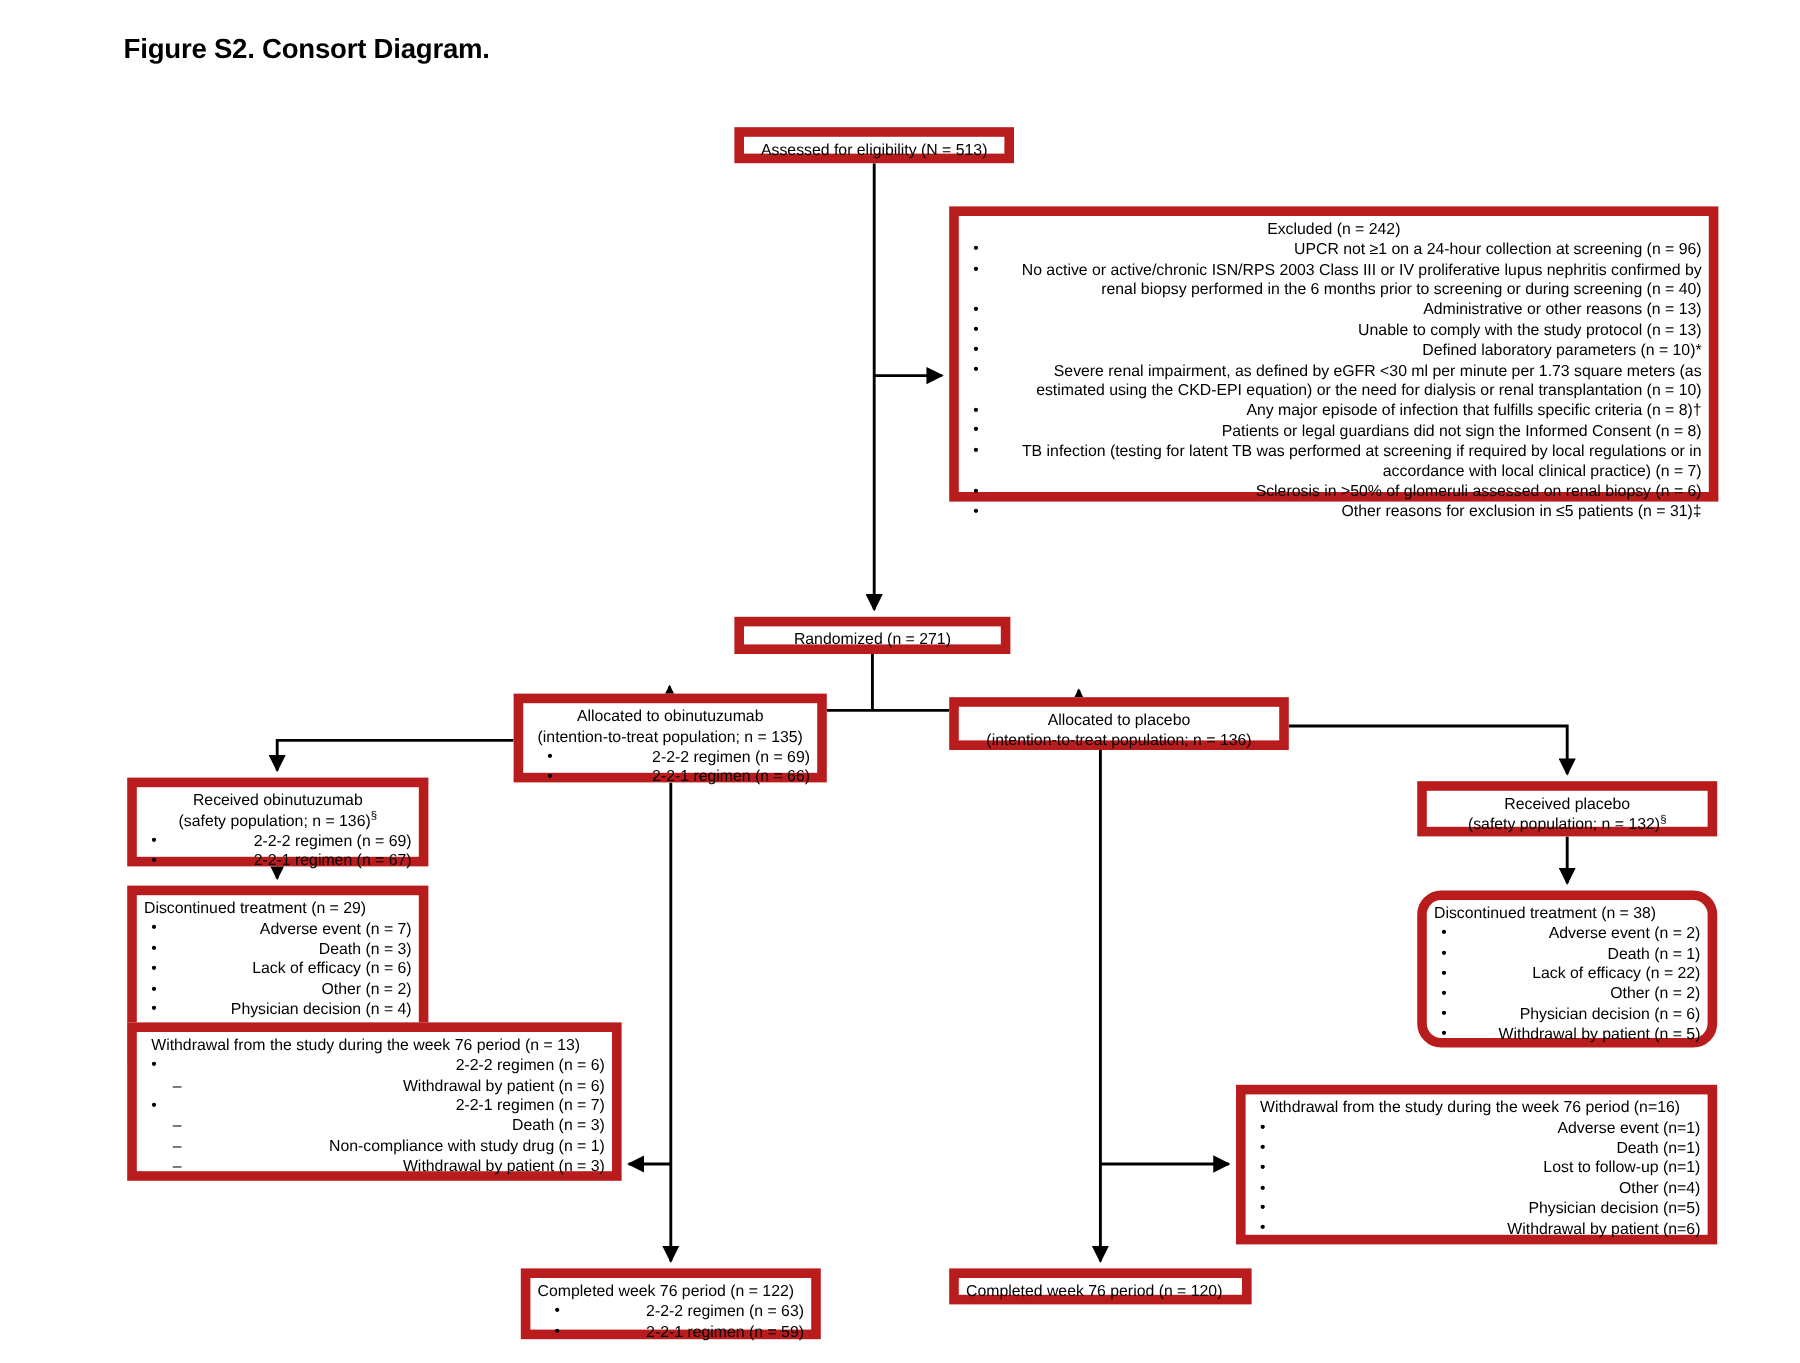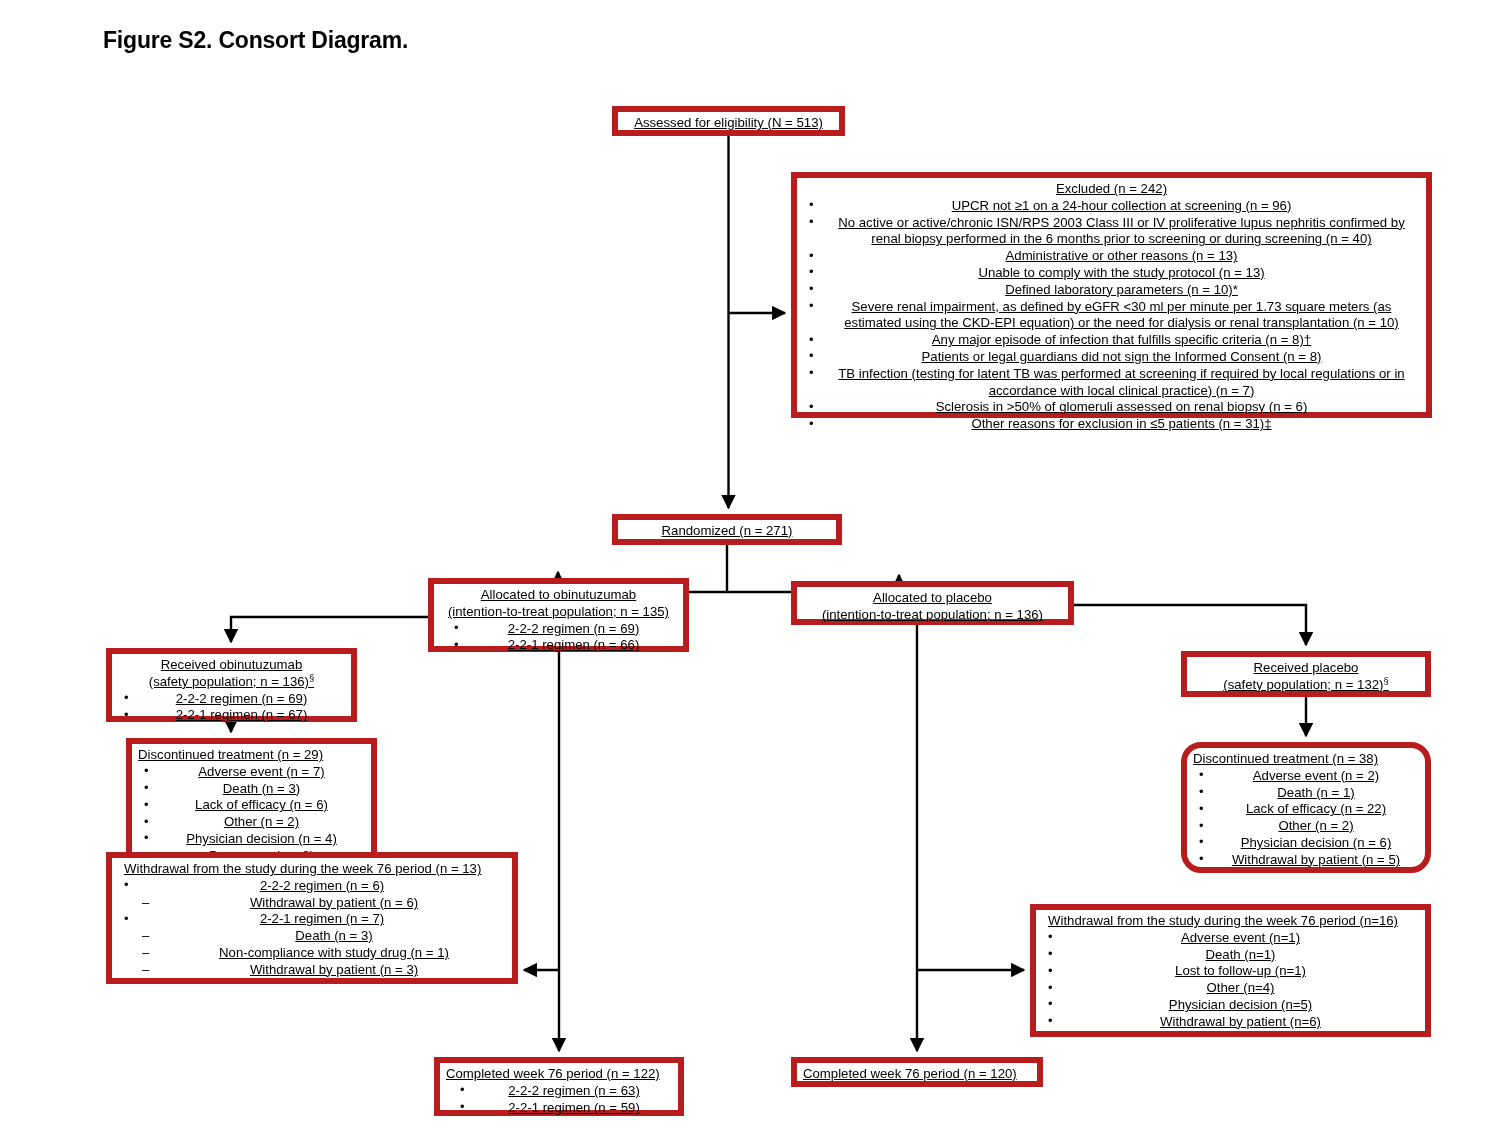--- a/index.html
+++ b/index.html
@@ -31,39 +31,38 @@
   #connectors {
     position: absolute;
     left: 0;
     top: 0;
     width: 1500px;
     height: 1136px;
   }
   .box {
     position: absolute;
     box-sizing: border-box;
-    border: 6px solid #b91c1c;
+    border: 8px solid #b91c1c;
     background: #ffffff;
     font-size: 13.2px;
     line-height: 16.8px;
     padding: 3px 6px;
-    text-decoration: underline;
   }
   .ctr { text-align: center; }
   .lft { text-align: left; }
   .hdr { display: block; white-space: nowrap; }
   ul.items {
     list-style: none;
     margin: 0;
     padding: 0;
   }
   ul.items > li {
     position: relative;
     padding-left: 20px;
-    text-align: center;
+    text-align: right;
   }
   ul.items > li::before {
     content: "\2022";
     position: absolute;
     left: 6px;
     top: -0.5px;
     font-size: 13px;
   }
   ul.sub {
     list-style: none;
@@ -88,21 +87,21 @@
   sup { font-size: 9.5px; vertical-align: super; line-height: 0; }
 
   
   #box-assessed      { left: 612px; top: 106px;  width: 233px;  height: 30px; }
   #box-excluded      { left: 791px; top: 172px;  width: 641px;  height: 246px; }
   #box-randomized    { left: 612px; top: 514px;  width: 230px;  height: 31px; }
   #box-alloc-obi     { left: 428px; top: 578px;  width: 261px;  height: 74px; }
   #box-alloc-pbo     { left: 791px; top: 581px;  width: 283px;  height: 44px; }
   #box-recv-obi      { left: 106px; top: 648px;  width: 251px;  height: 74px; }
   #box-recv-pbo      { left: 1181px; top: 651px; width: 250px;  height: 46px; }
-  #box-disc-obi      { left: 106px; top: 738px;  width: 251px;  height: 147px; margin-left: 20px; }
+  #box-disc-obi      { left: 106px; top: 738px;  width: 251px;  height: 147px; }
   #box-disc-pbo      { left: 1181px; top: 742px; width: 250px;  height: 131px; border-radius: 20px; }
   #box-wd-obi        { left: 106px; top: 852px;  width: 412px;  height: 132px; }
   #box-wd-pbo        { left: 1030px; top: 904px; width: 401px;  height: 133px; }
   #box-comp-obi      { left: 434px; top: 1057px; width: 250px;  height: 59px; }
   #box-comp-pbo      { left: 791px; top: 1057px; width: 252px;  height: 30px; }
 </style>
 </head>
 <body>
 
 <div id="page">

